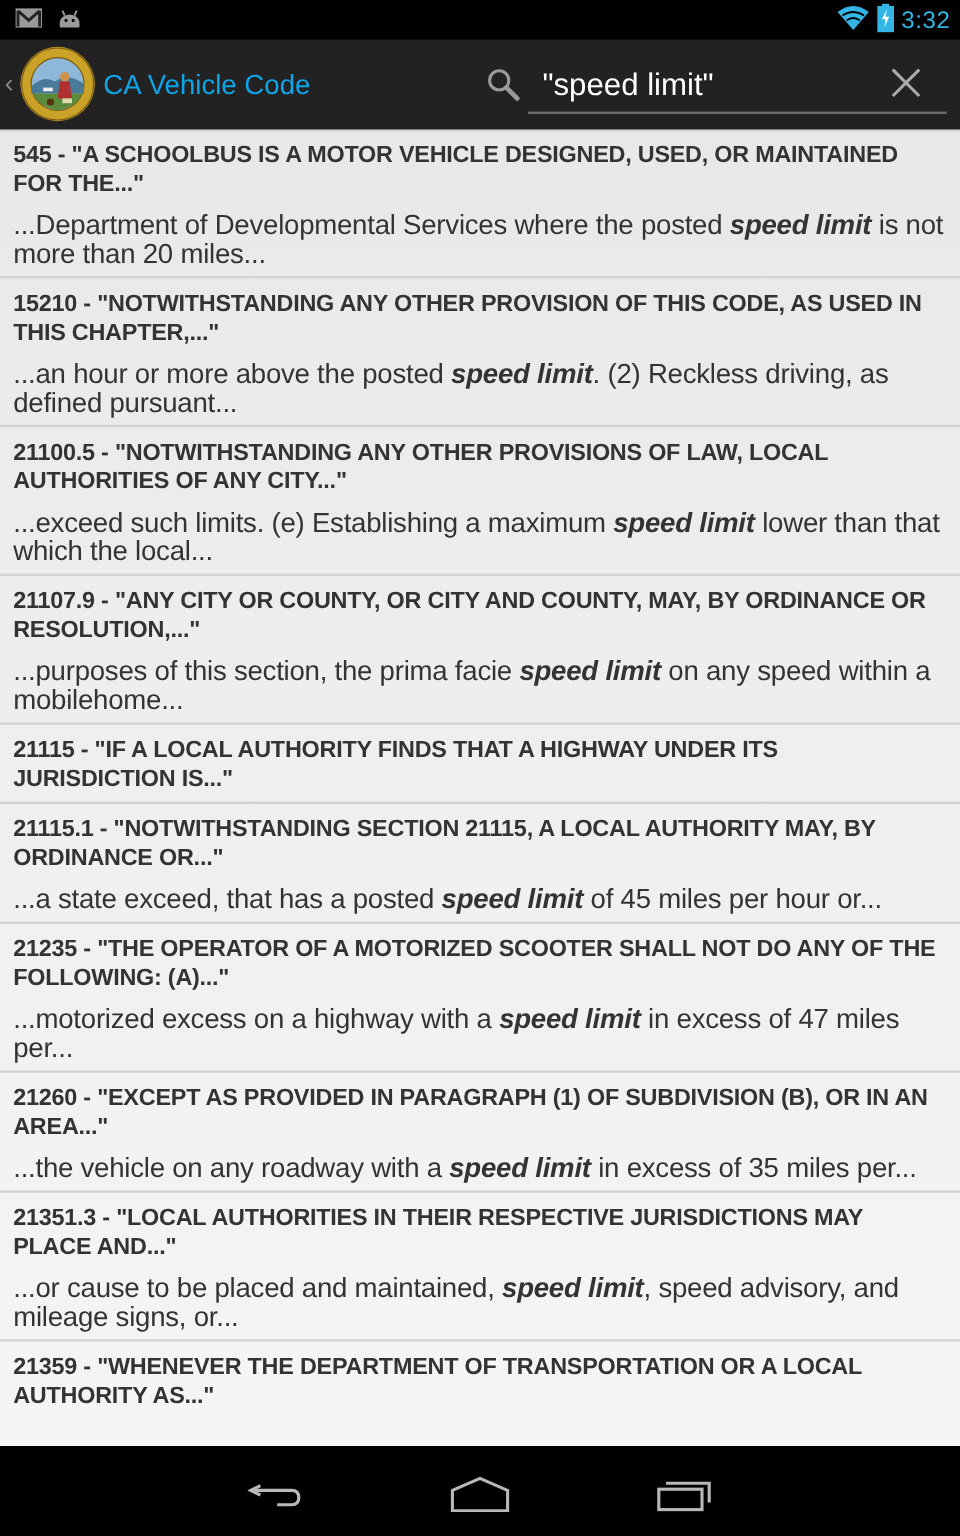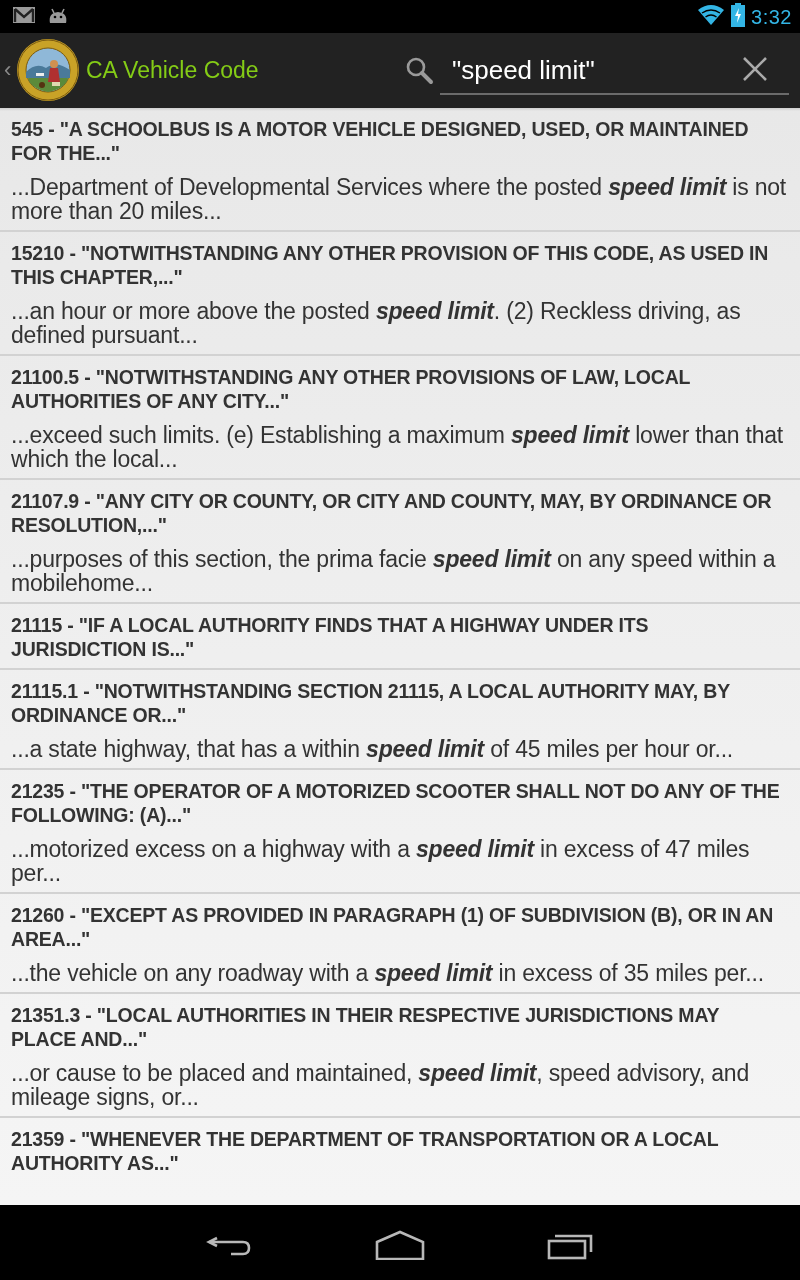--- a/index.html
+++ b/index.html
@@ -9,21 +9,21 @@
   
   .status-bar { position: absolute; top: 0; left: 0; width: 800px; height: 33px; background: #000; }
   .status-bar .left { position: absolute; left: 12px; top: 6px; display: flex; gap: 10px; align-items: center; }
   .status-bar .right { position: absolute; right: 8px; top: 3px; display: flex; align-items: center; gap: 6px; }
   .clock { color: #33b5e5; font-size: 20px; letter-spacing: 0.5px; }
 
   
   .action-bar { position: absolute; top: 33px; left: 0; width: 800px; height: 75px; background: #222222; }
   .up-caret { position: absolute; left: 4px; top: 24px; color: #8a8a8a; font-size: 22px; }
   .app-logo { position: absolute; left: 16px; top: 5px; width: 64px; height: 64px; }
-  .app-title { position: absolute; left: 86px; top: 24px; color: #84cc16; font-size: 23px; }
+  .app-title { position: absolute; left: 86px; top: 24px; color: #0ea5e9; font-size: 23px; }
   .search-icon { position: absolute; left: 404px; top: 22px; width: 30px; height: 30px; }
   .search-field { position: absolute; left: 440px; top: 12px; width: 349px; height: 50px; border-bottom: 2px solid #6b6b6b; }
   .search-input { position: absolute; left: 12px; top: 8px; width: 280px; height: 34px; background: transparent; border: none; outline: none; color: #ffffff; font-size: 26px; font-family: "Liberation Sans", sans-serif; }
   .clear-button { position: absolute; right: 16px; top: 6px; width: 36px; height: 36px; }
 
   
   .results { position: absolute; top: 108px; left: 0; width: 800px; height: 1097px; overflow: hidden;
              background: linear-gradient(180deg, #e8e8e8 0%, #efefef 50%, #f5f5f5 100%); }
   .results::before { content: ""; position: absolute; left: 0; top: 0; width: 800px; height: 3px; background: linear-gradient(#cfcfcf, rgba(0,0,0,0)); }
   .result-item { border-bottom: 2px solid #d2d2d2; padding: 9px 12px 7px 11px; }
@@ -126,21 +126,21 @@
   </div>
   <div class="result-item">
     <div class="result-title">21107.9 - "ANY CITY OR COUNTY, OR CITY AND COUNTY, MAY, BY ORDINANCE OR RESOLUTION,..."</div>
     <div class="result-snippet"><span>...purposes of this section, the prima facie </span><span class="hl">speed limit</span><span> on any speed within a mobilehome...</span></div>
   </div>
   <div class="result-item">
     <div class="result-title">21115 - "IF A LOCAL AUTHORITY FINDS THAT A HIGHWAY UNDER ITS JURISDICTION IS..."</div>
   </div>
   <div class="result-item">
     <div class="result-title">21115.1 - "NOTWITHSTANDING SECTION 21115, A LOCAL AUTHORITY MAY, BY ORDINANCE OR..."</div>
-    <div class="result-snippet"><span>...a state highway, that has a within </span><span class="hl">speed limit</span><span> of 45 miles per hour or...</span></div>
+    <div class="result-snippet"><span>...a state exceed, that has a posted </span><span class="hl">speed limit</span><span> of 45 miles per hour or...</span></div>
   </div>
   <div class="result-item">
     <div class="result-title">21235 - "THE OPERATOR OF A MOTORIZED SCOOTER SHALL NOT DO ANY OF THE FOLLOWING: (A)..."</div>
     <div class="result-snippet"><span>...motorized excess on a highway with a </span><span class="hl">speed limit</span><span> in excess of 47 miles per...</span></div>
   </div>
   <div class="result-item">
     <div class="result-title">21260 - "EXCEPT AS PROVIDED IN PARAGRAPH (1) OF SUBDIVISION (B), OR IN AN AREA..."</div>
     <div class="result-snippet"><span>...the vehicle on any roadway with a </span><span class="hl">speed limit</span><span> in excess of 35 miles per...</span></div>
   </div>
   <div class="result-item">

